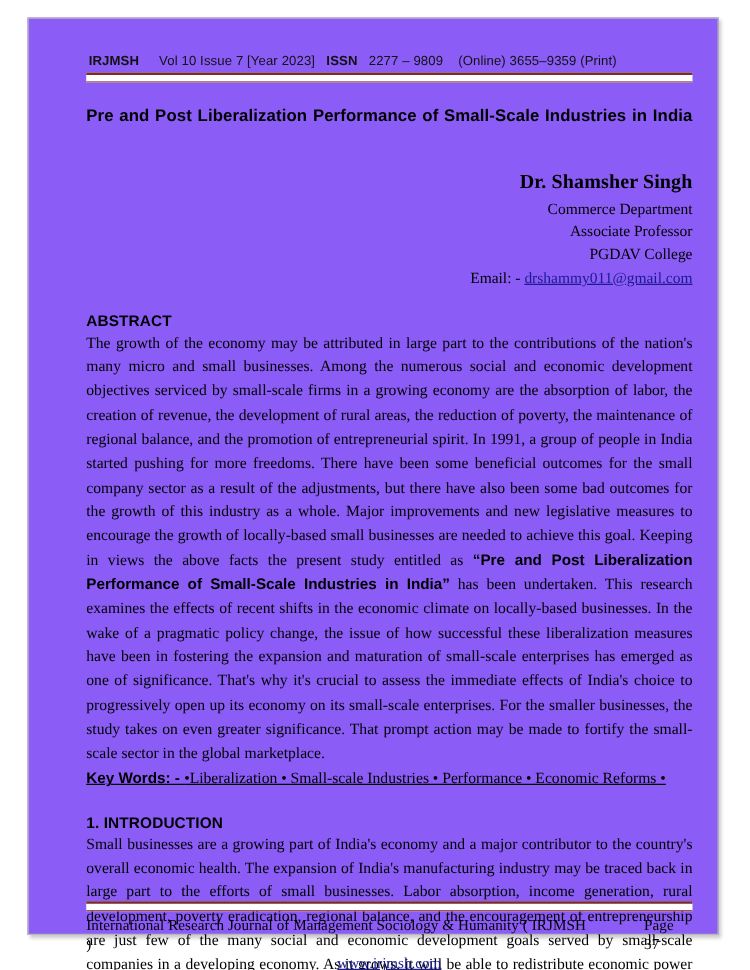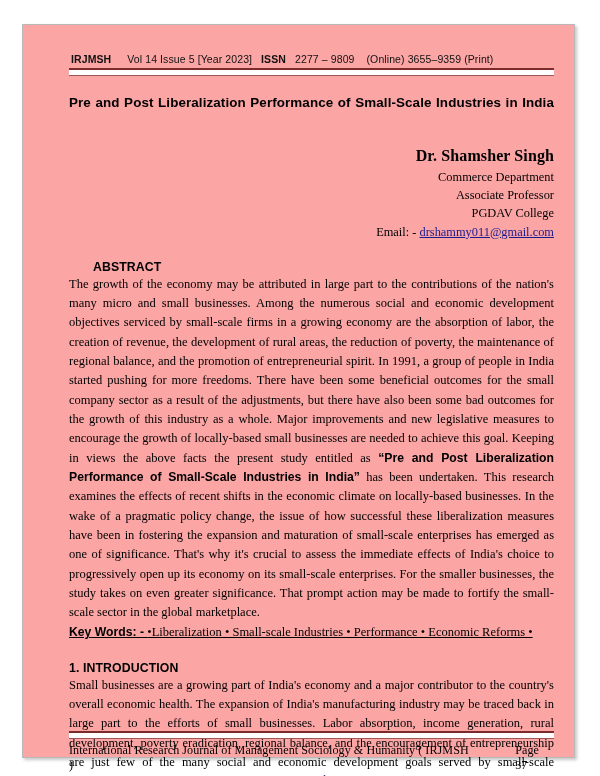--- a/index.html
+++ b/index.html
@@ -9,24 +9,24 @@
     width: 600px;
     height: 776px;
     overflow: hidden;
   }
   body {
     font-family: "Liberation Serif", "DejaVu Serif", serif;
   }
   .page-shadow {
     position: absolute;
     left: 22px;
-    top: 24px;
+    top: 14px;
     width: 553px;
     height: 734px;
-    background: #fca5a5;
+    background: #8b5cf6;
     border: 1px solid #b9b9b9;
     box-shadow: 2px 2px 3px rgba(0,0,0,0.22);
     box-sizing: border-box;
   }
   .page-inner {
     position: absolute;
     left: 46px;
     top: 28px;
     width: 485px;
     height: 716px;
@@ -93,21 +93,21 @@
     margin-top: 48px;
   }
   
   .section-heading {
     font-family: "Liberation Sans", "DejaVu Sans", sans-serif;
     font-size: 12.3px;
     font-weight: bold;
     color: #000;
     letter-spacing: 0.1px;
   }
-  .abstract-heading { margin-top: 19px; margin-left: 24px; }
+  .abstract-heading { margin-top: 19px; }
   .intro-heading { margin-top: 18px; }
 
   .body-text {
     margin-top: 1px;
     font-size: 12.5px;
     line-height: 1.545;
     text-align: justify;
     text-justify: inter-word;
     color: #000;
     hyphens: none;
@@ -162,21 +162,21 @@
 </head>
 <body>
 
 <div class="page-shadow">
 
   <div class="page-inner">
 
     <div class="journal-header">
       <span class="hdr-strong">IRJMSH</span>
       <span class="gap-a"></span>
-      <span>Vol 14 Issue 5  [Year 2023]</span>
+      <span>Vol 10 Issue 7  [Year 2023]</span>
       <span class="gap-b"></span>
       <span class="hdr-strong">ISSN</span>
       <span class="gap-c"></span>
       <span>2277 – 9809</span>
       <span class="gap-d"></span>
       <span>(Online) 3655–9359 (Print)</span>
     </div>
     <div class="rule-maroon"></div>
 
     <div class="doc-title">Pre and Post Liberalization Performance of Small-Scale Industries in India</div>

